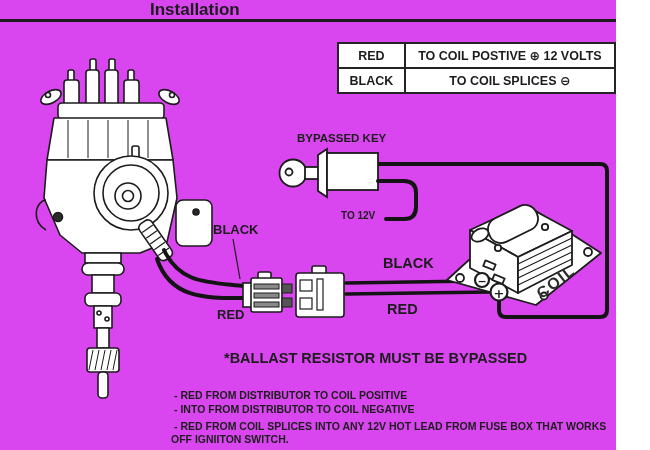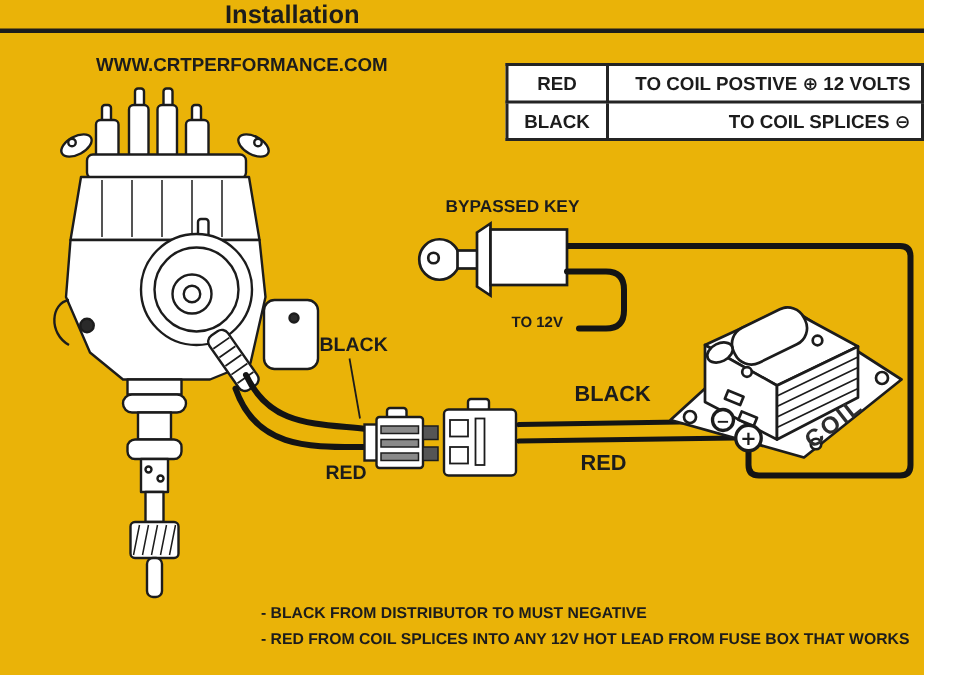--- a/index.html
+++ b/index.html
@@ -1,51 +1,50 @@
 <!DOCTYPE html>
 <html><head>
 <meta charset="utf-8">
 <style>
   html,body{margin:0;padding:0;background:#fff;}
   #stage{
-    position:relative;width:616px;height:450px;background:#eab308;overflow:hidden;
+    position:relative;width:616px;height:450px;background:#d946ef;overflow:hidden;
     font-family:"Liberation Sans","DejaVu Sans",sans-serif;color:#1c1c1c;
   }
   .lbl{position:absolute;font-weight:bold;color:#1c1c1c;white-space:nowrap;line-height:1.1;}
   #page-title{left:150px;top:1px;font-size:17px;}
   #title-rule{position:absolute;left:0;top:19px;width:650px;height:3px;background:#1c1c1c;}
   #website{left:64px;top:37px;font-size:12.5px;}
   table.legend{
     position:absolute;left:337px;top:42px;border-collapse:collapse;background:#fff;
   }
   table.legend td{
     border:2px solid #242424;font-weight:bold;font-size:12.5px;height:21px;
     color:#1c1c1c;white-space:nowrap;
   }
   td.c1{width:73px;text-align:center;}
-  td.c2{width:200px;padding:0 7px;text-align:right;}
+  td.c2{width:200px;padding:0 7px;text-align:center;}
   #ignition-key-label{left:297px;top:132px;font-size:11.5px;}
   #to12v-label{left:341px;top:210px;font-size:10px;}
   #black-left-label{left:213px;top:223px;font-size:13px;}
   #red-left-label{left:217px;top:308px;font-size:13px;}
   #black-right-label{left:383px;top:256px;font-size:14.5px;}
   #red-right-label{left:387px;top:302px;font-size:14.5px;}
   #ballast-note{left:224px;top:351px;font-size:14.5px;}
   .note{position:absolute;left:174px;font-weight:bold;font-size:10.5px;white-space:nowrap;}
   #note1{top:389px;} #note2{top:403px;} #note3{top:420px;} #note4{top:433px;left:171px;}
   svg{position:absolute;left:0;top:0;}
 </style>
 </head>
 <body>
 
 <div id="stage">
 
   <div class="lbl" id="page-title">Installation</div>
   <div id="title-rule"></div>
-  <div class="lbl" id="website">WWW.CRTPERFORMANCE.COM</div>
 
   <table class="legend">
     <tbody>
         <tr>
       <td class="c1">RED</td>
       <td class="c2">TO COIL POSTIVE ⊕ 12 VOLTS</td>
     </tr>
     <tr>
       <td class="c1">BLACK</td>
       <td class="c2">TO COIL SPLICES ⊖</td>
@@ -184,16 +183,19 @@
     </g>
   </svg>
 
   <div class="lbl" id="ignition-key-label">BYPASSED KEY</div>
   <div class="lbl" id="to12v-label">TO 12V</div>
   <div class="lbl" id="black-left-label">BLACK</div>
   <div class="lbl" id="red-left-label">RED</div>
   <div class="lbl" id="black-right-label">BLACK</div>
   <div class="lbl" id="red-right-label">RED</div>
 
-  <div class="note" id="note2">- BLACK FROM DISTRIBUTOR TO MUST NEGATIVE</div>
+  <div class="lbl" id="ballast-note">*BALLAST RESISTOR MUST BE BYPASSED</div>
+  <div class="note" id="note1">- RED FROM DISTRIBUTOR TO COIL POSITIVE</div>
+  <div class="note" id="note2">- INTO FROM DISTRIBUTOR TO COIL NEGATIVE</div>
   <div class="note" id="note3">- RED FROM COIL SPLICES INTO ANY 12V HOT LEAD FROM FUSE BOX THAT WORKS</div>
+  <div class="note" id="note4">OFF IGNIITON SWITCH.</div>
 
 </div>
 
 </body></html>

